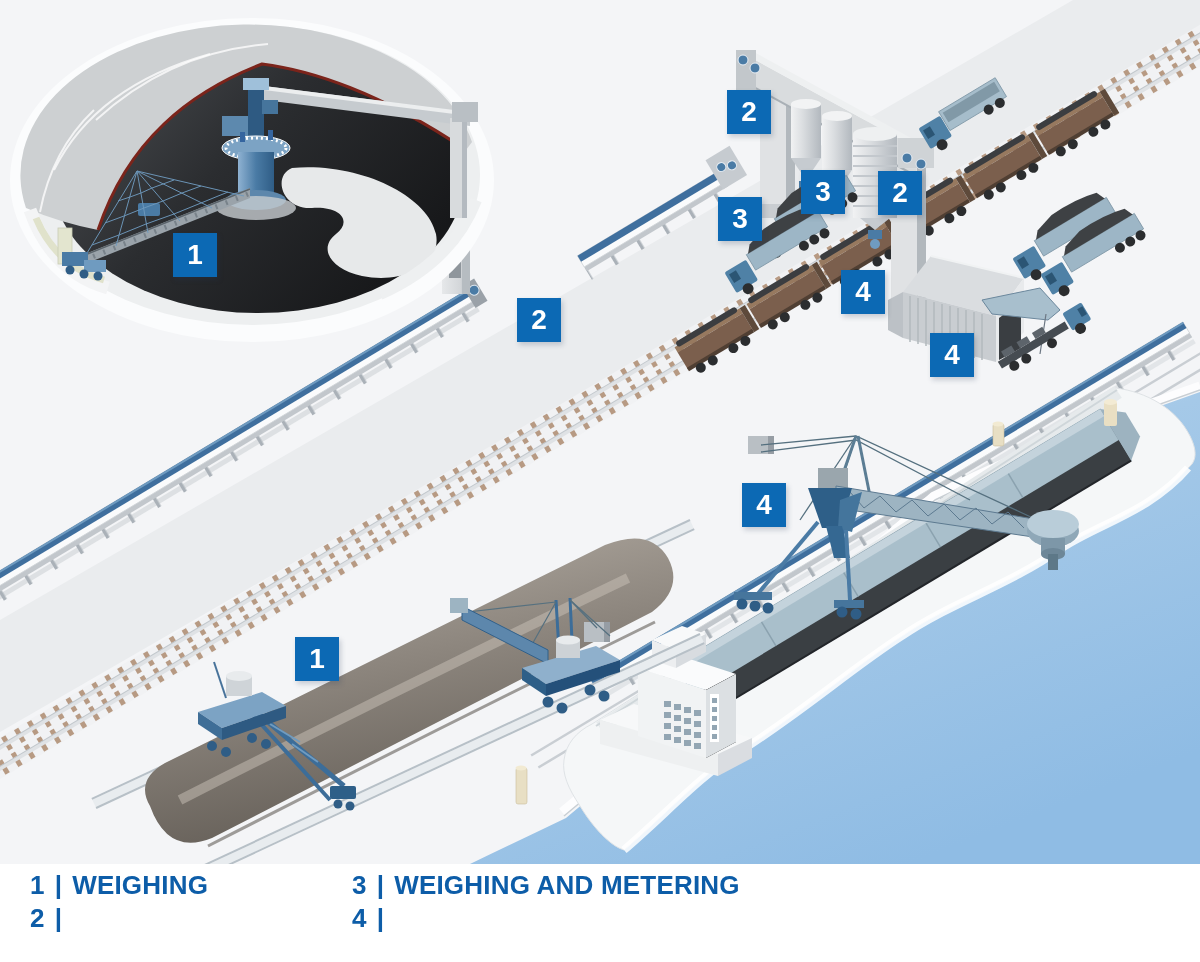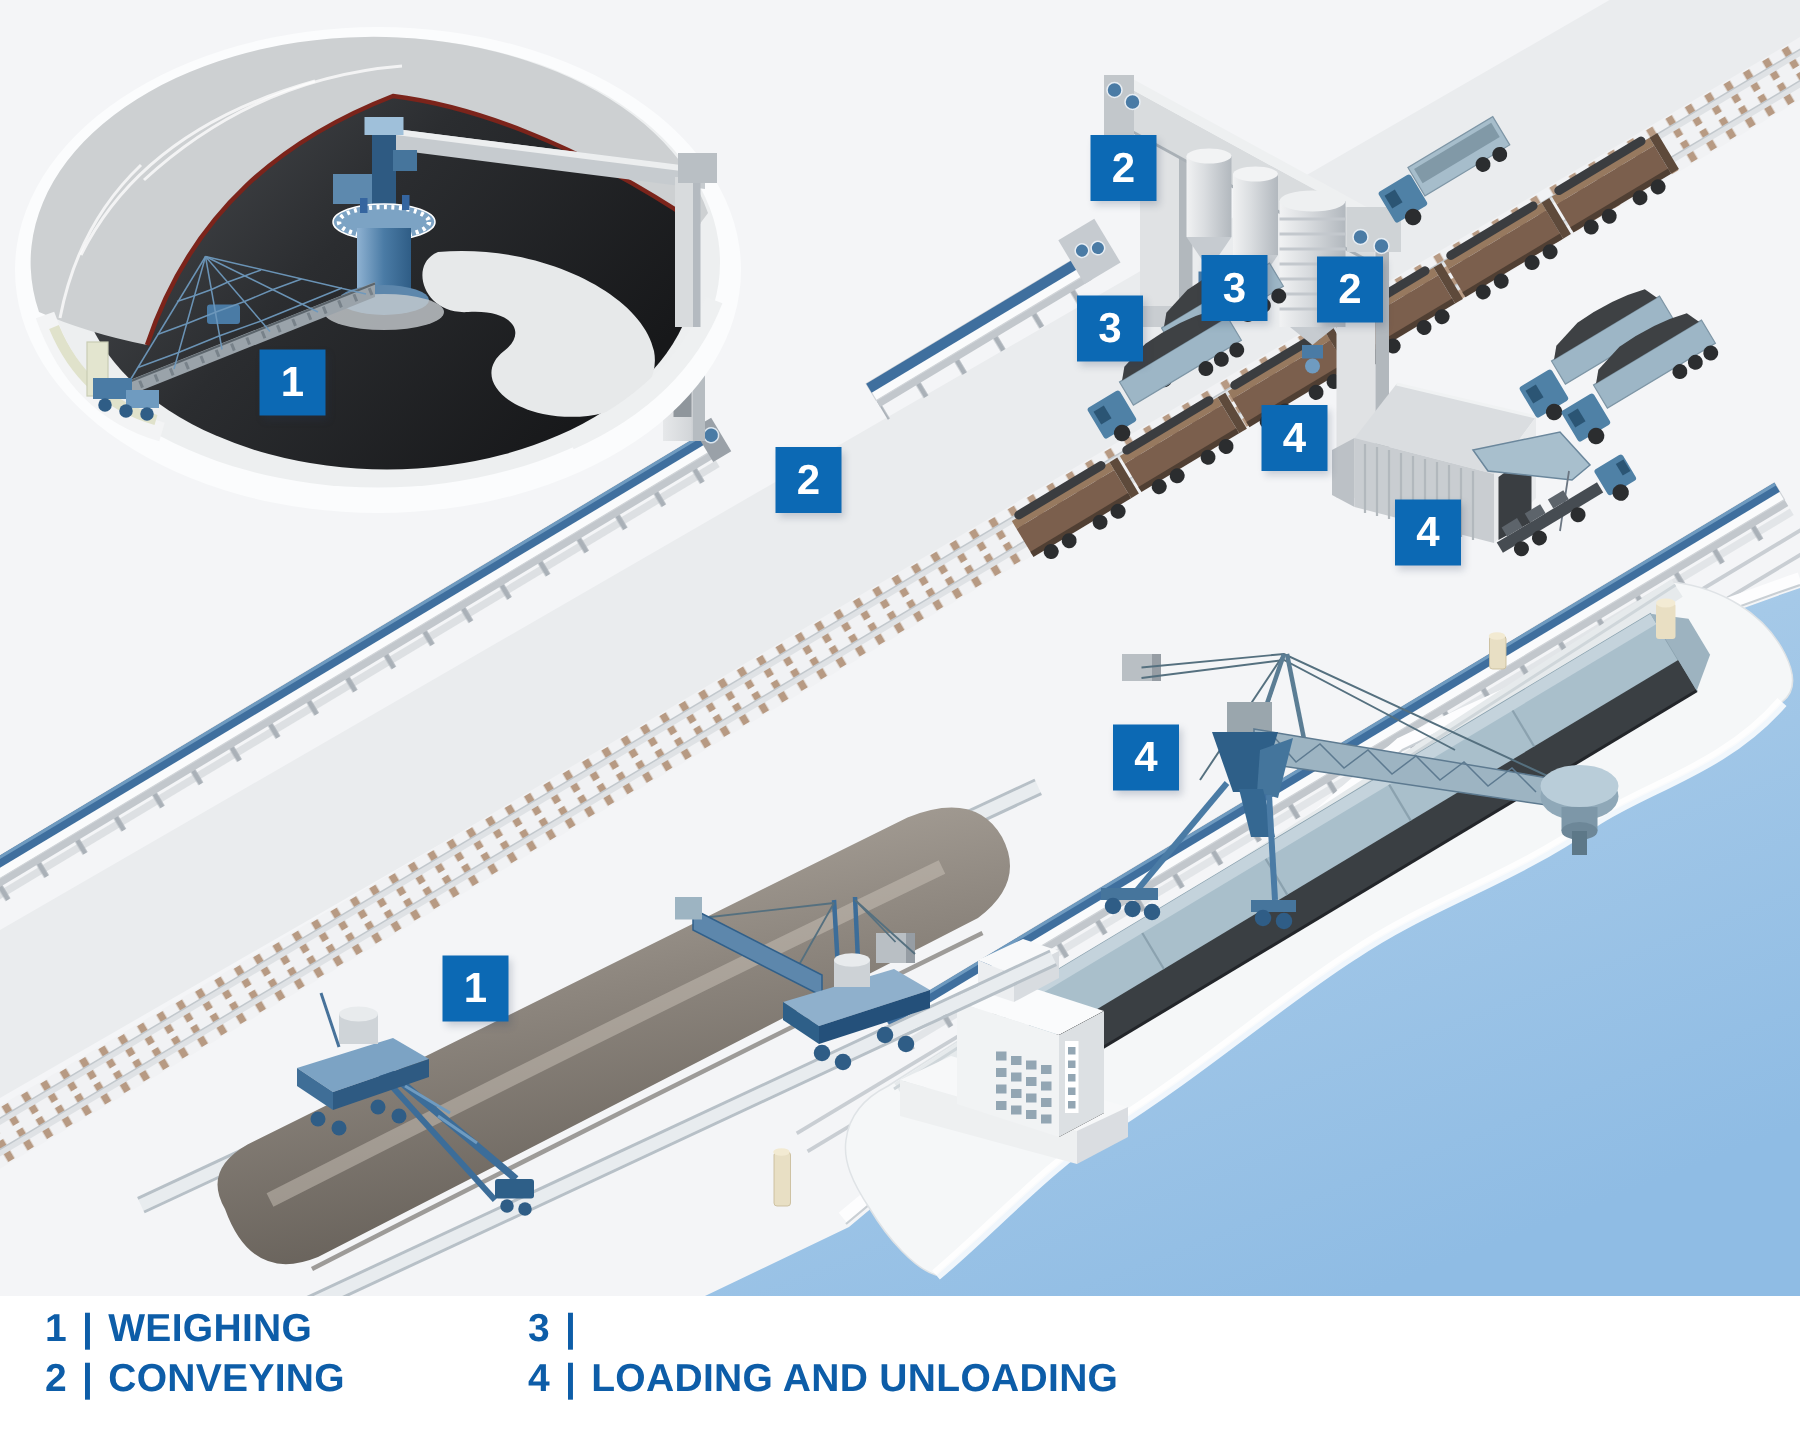--- a/index.html
+++ b/index.html
@@ -510,29 +510,28 @@
 <div class="legend">
   <div class="leg-col c1">
     <div class="leg-item">
       <span>1</span>
       <span class="pipe">|</span>
       <span>WEIGHING</span>
     </div>
     <div class="leg-item">
       <span>2</span>
       <span class="pipe">|</span>
-      <span>CONVEYING</span>
     </div>
   </div>
   <div class="leg-col c2">
     <div class="leg-item">
       <span>3</span>
       <span class="pipe">|</span>
+      <span>WEIGHING AND METERING</span>
     </div>
     <div class="leg-item">
       <span>4</span>
       <span class="pipe">|</span>
-      <span>LOADING AND UNLOADING</span>
     </div>
   </div>
 </div>
 
 </div>
 
 </body></html>

